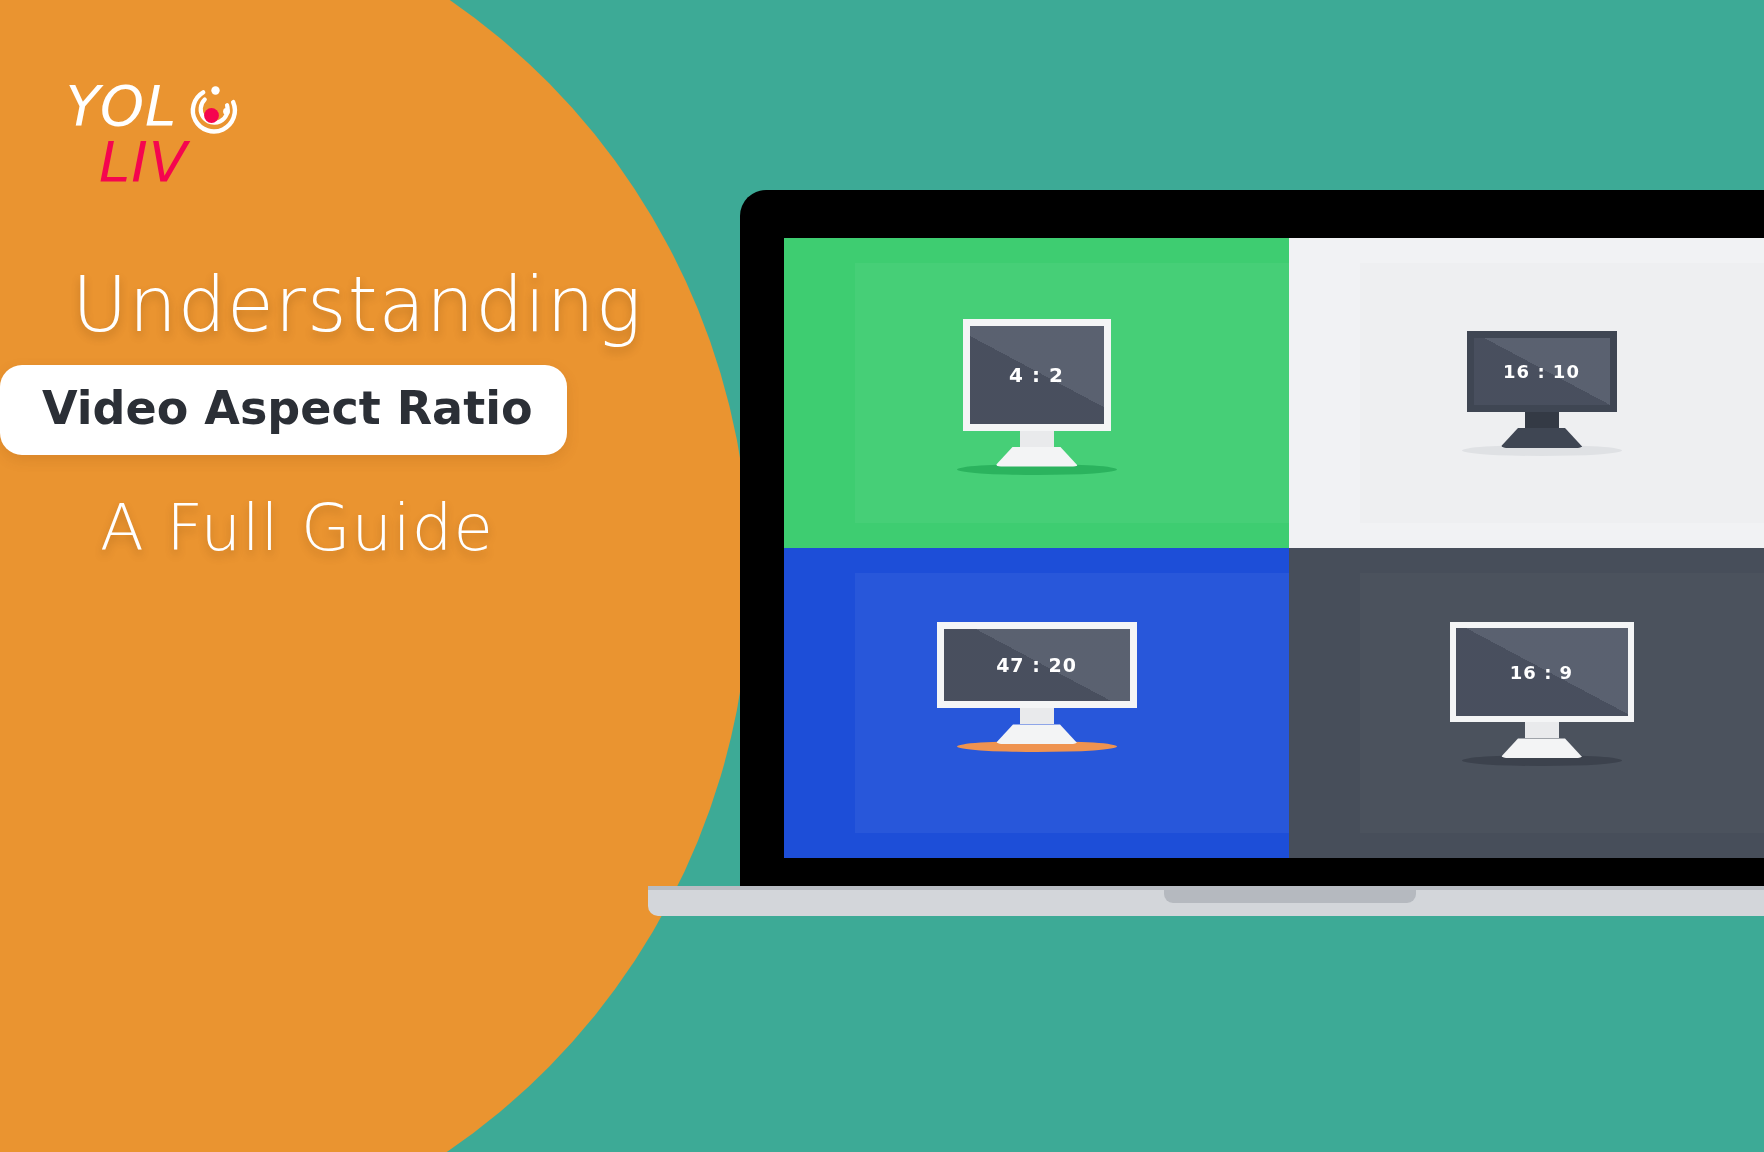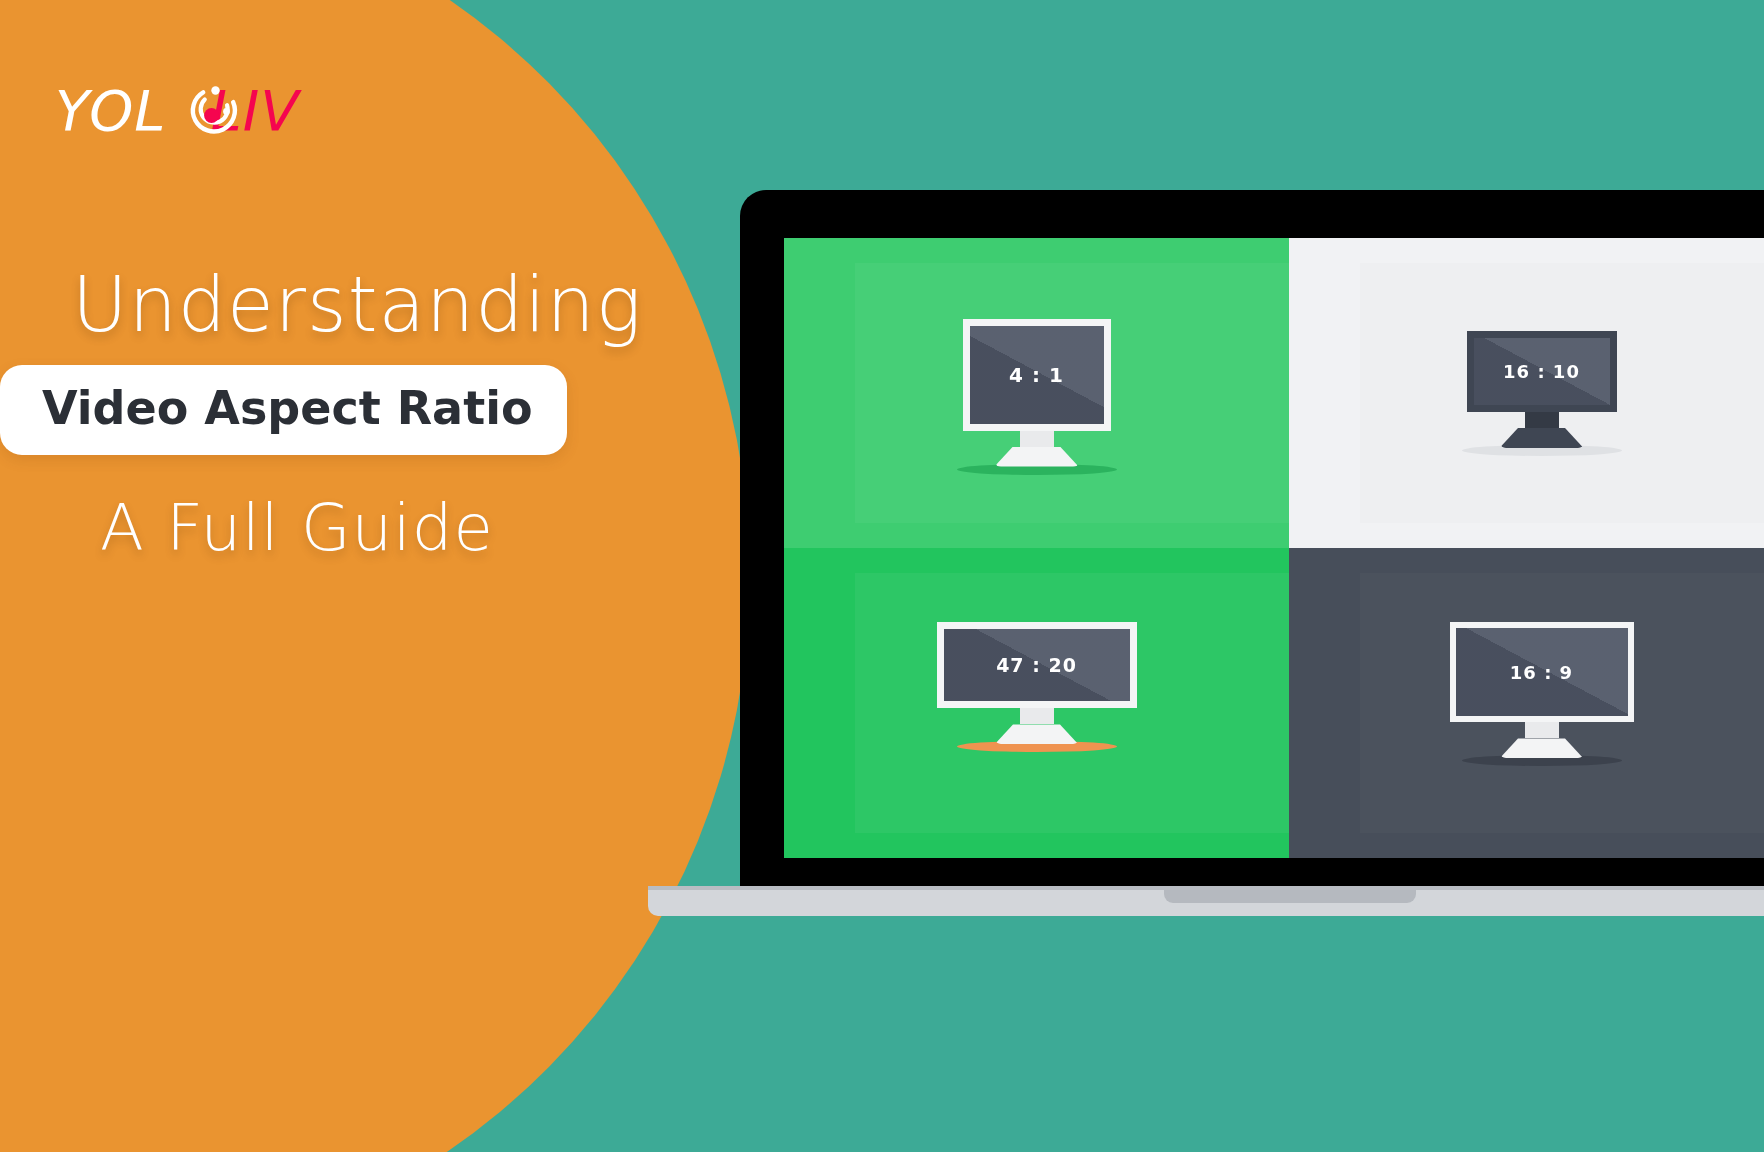--- a/index.html
+++ b/index.html
@@ -34,20 +34,21 @@
     background:#ea9430;
     z-index:1;
   }
 
   
   #logo {
     position:absolute; left:55px; top:78px;
     z-index:6;
     display:flex; align-items:center;
     height:66px;
+    flex-direction:column;
   }
   .logo-text {
     font-family:"DejaVu Sans", sans-serif;
     font-size:56px;
     font-weight:400;
     font-style:italic;
     letter-spacing:1px;
     line-height:1;
   }
   .logo-yolo { color:#ffffff; }
@@ -130,21 +131,21 @@
   }
   .quad { position:relative; overflow:hidden; }
   .quad-inner {
     position:absolute;
     left:14%; top:8%;
     width:86%; height:84%;
     background:rgba(255,255,255,0.06);
   }
   .q-tl { background:#3ecd71; }
   .q-tr { background:#f1f2f4; }
-  .q-bl { background:#22c55e; }
+  .q-bl { background:#1d4ed8; }
   .q-br { background:#474e5a; }
   .q-tl .quad-inner { background:rgba(255,255,255,0.045); }
   .q-tr .quad-inner { background:rgba(0,0,0,0.012); }
   .q-bl .quad-inner { background:rgba(255,255,255,0.05); }
   .q-br .quad-inner { background:rgba(255,255,255,0.022); }
 
   
   .monitor {
     position:absolute;
     left:50%;
@@ -256,21 +257,21 @@
 
     <div id="laptop-lid"></div>
 
     <div id="laptop-screen">
 
       <div class="quad q-tl">
         <div class="quad-inner"></div>
         <div class="monitor" style="top:26%;">
           <div class="mon-bezel" style="width:148px;height:112px;border-width:7px;border-color:#f4f5f6;">
             <div class="mon-screen">
-              <span class="mon-label" style="font-size:20px;">4 : 1</span>
+              <span class="mon-label" style="font-size:20px;">4 : 2</span>
             </div>
             <div class="mon-gloss"></div>
           </div>
           <div class="mon-neck"></div>
           <div class="mon-foot"></div>
           <div class="mon-shadow" style="background:#2bb35e;"></div>
         </div>
       </div>
 
       <div class="quad q-tr">

